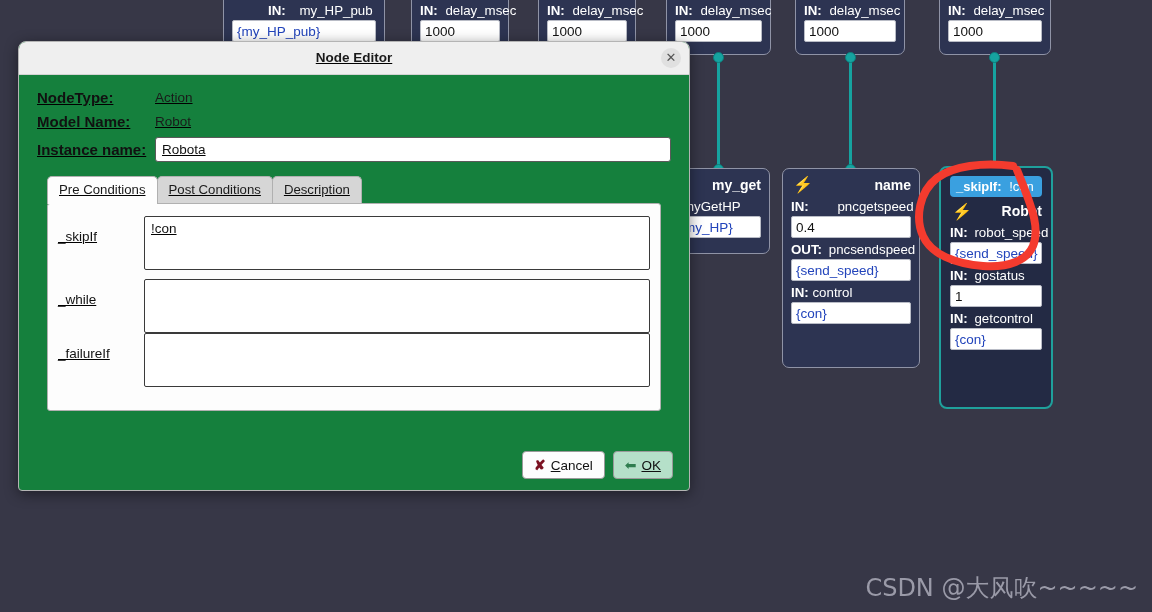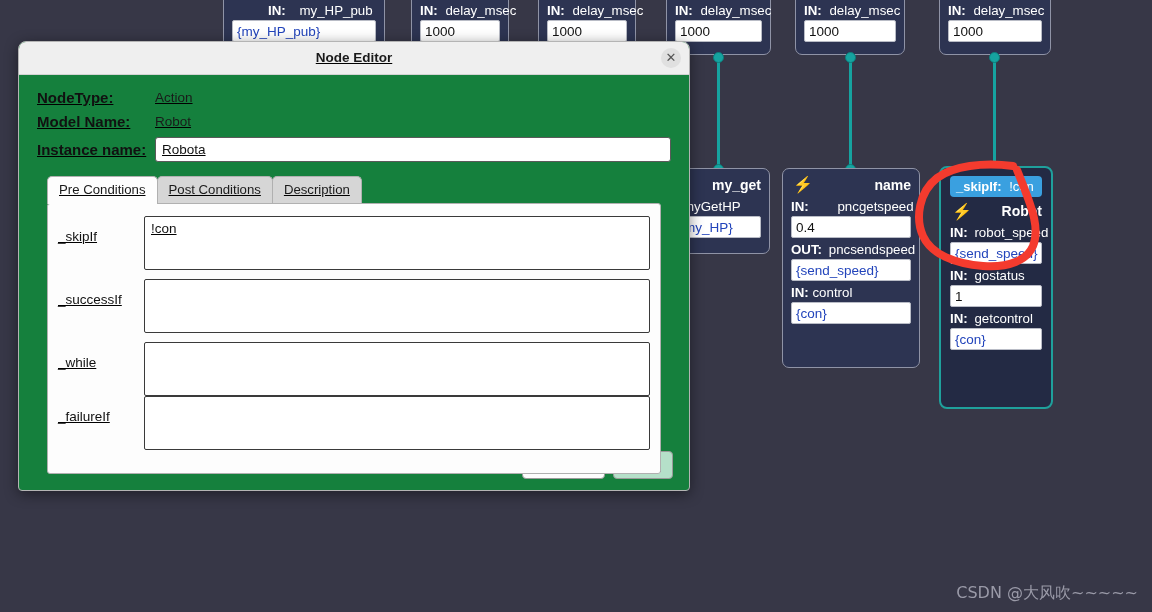--- a/index.html
+++ b/index.html
@@ -280,21 +280,21 @@
   .btn.ok { background: #b5e0c9; }
   .btn .u { text-decoration: underline; }
   .btn .xi { color: #7a1020; font-weight: bold; font-size: 14px; }
   .btn .ci { color: #2f7d4f; font-size: 14px; }
 
   
   #watermark {
     position: absolute;
     right: 14px;
     bottom: 8px;
-    font-size: 16px;
+    font-size: 24px;
     color: #9a9aa8;
     font-family: "DejaVu Sans", sans-serif;
   }
 </style>
 </head>
 <body>
 
 <div id="screen">
 
   <div id="canvas">
@@ -461,24 +461,20 @@
         <div class="tab">Description</div>
       </div>
 
       <div id="tabpanel">
 
         <div class="cond-row">
           <div class="cond-label">_skipIf</div>
           <textarea class="cond-box" style="">!con</textarea>
         </div>
 
-        <div class="cond-row">
-          <div class="cond-label">_successIf</div>
-          <textarea class="cond-box" style=""></textarea>
-        </div>
 
         <div class="cond-row" style="margin-bottom:0;">
           <div class="cond-label">_while</div>
           <textarea class="cond-box" style=""></textarea>
         </div>
 
         <div class="cond-row">
           <div class="cond-label">_failureIf</div>
           <textarea class="cond-box" style=""></textarea>
         </div>

